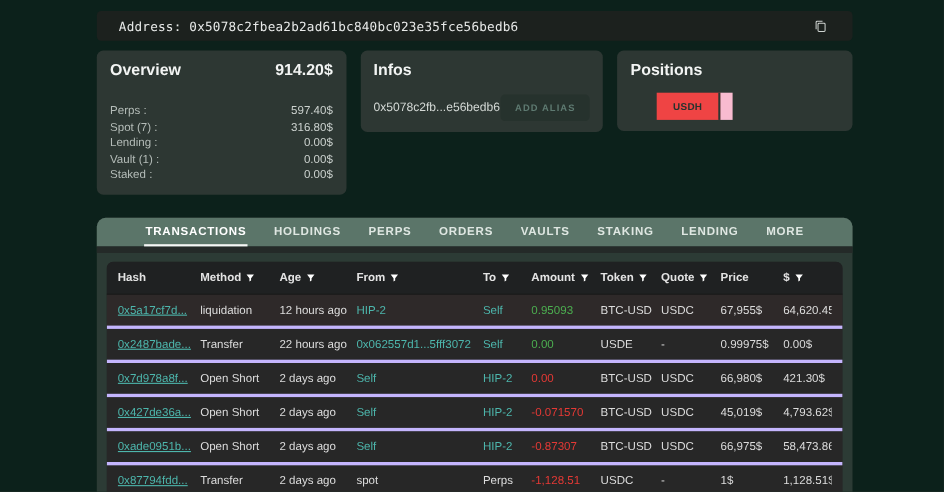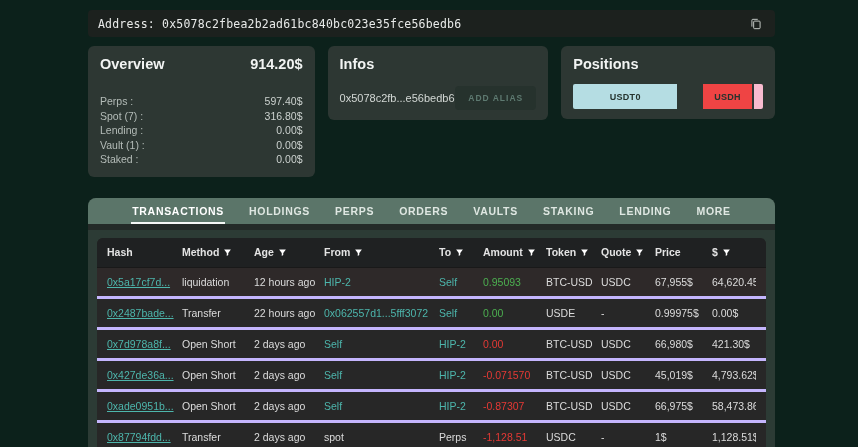--- a/index.html
+++ b/index.html
@@ -8,21 +8,21 @@
     background:#0c211b;
     font-family:"Liberation Sans", sans-serif;
     color:#e0e0e0;
     -webkit-font-smoothing:antialiased;
   }
   .page { width:687px; margin:10px 0 0 88px; }
 
   
   .addressbar {
     background:#1c211e; border-radius:4px; height:27px;
-    display:flex; align-items:center; padding:0 10px;
+    display:flex; align-items:center; padding:0 20px;
   }
   .addressbar .addr {
     font-family:"DejaVu Sans Mono", monospace;
     font-size:11.5px; color:#e8eae9; letter-spacing:0.2px;
     flex:1; white-space:nowrap;
   }
   .copy-btn { width:18px; height:18px; display:flex; align-items:center; justify-content:center; cursor:pointer; }
   .copy-btn svg { width:14px; height:14px; stroke:#cfd4d1; fill:none; stroke-width:1.6; }
 
   
@@ -140,21 +140,20 @@
       <div class="card-title">Infos</div>
       <div class="infos-body">
         <span class="infos-addr">0x5078c2fb...e56bedb6</span>
         <button class="alias-btn">ADD ALIAS</button>
       </div>
     </div>
 
     <div class="card card-positions">
       <div class="card-title">Positions</div>
       <div class="pos-bar" id="pos-bar">
-          <div class="pos-seg" style="width: 64%; background: rgb(181, 221, 227);">USDT0</div>
           <div class="pos-seg" style="width: 30.5%; background: #ef4444; margin-left: 24px;">USDH</div>
           <div class="pos-seg" style="width: 5.5%; background: rgb(248, 187, 208);"></div>
         </div>
     </div>
 
   </div>
 
   <div class="table-wrap">
     <div class="tabstrip" id="tabstrip">
         <div class="tab active">TRANSACTIONS</div>

